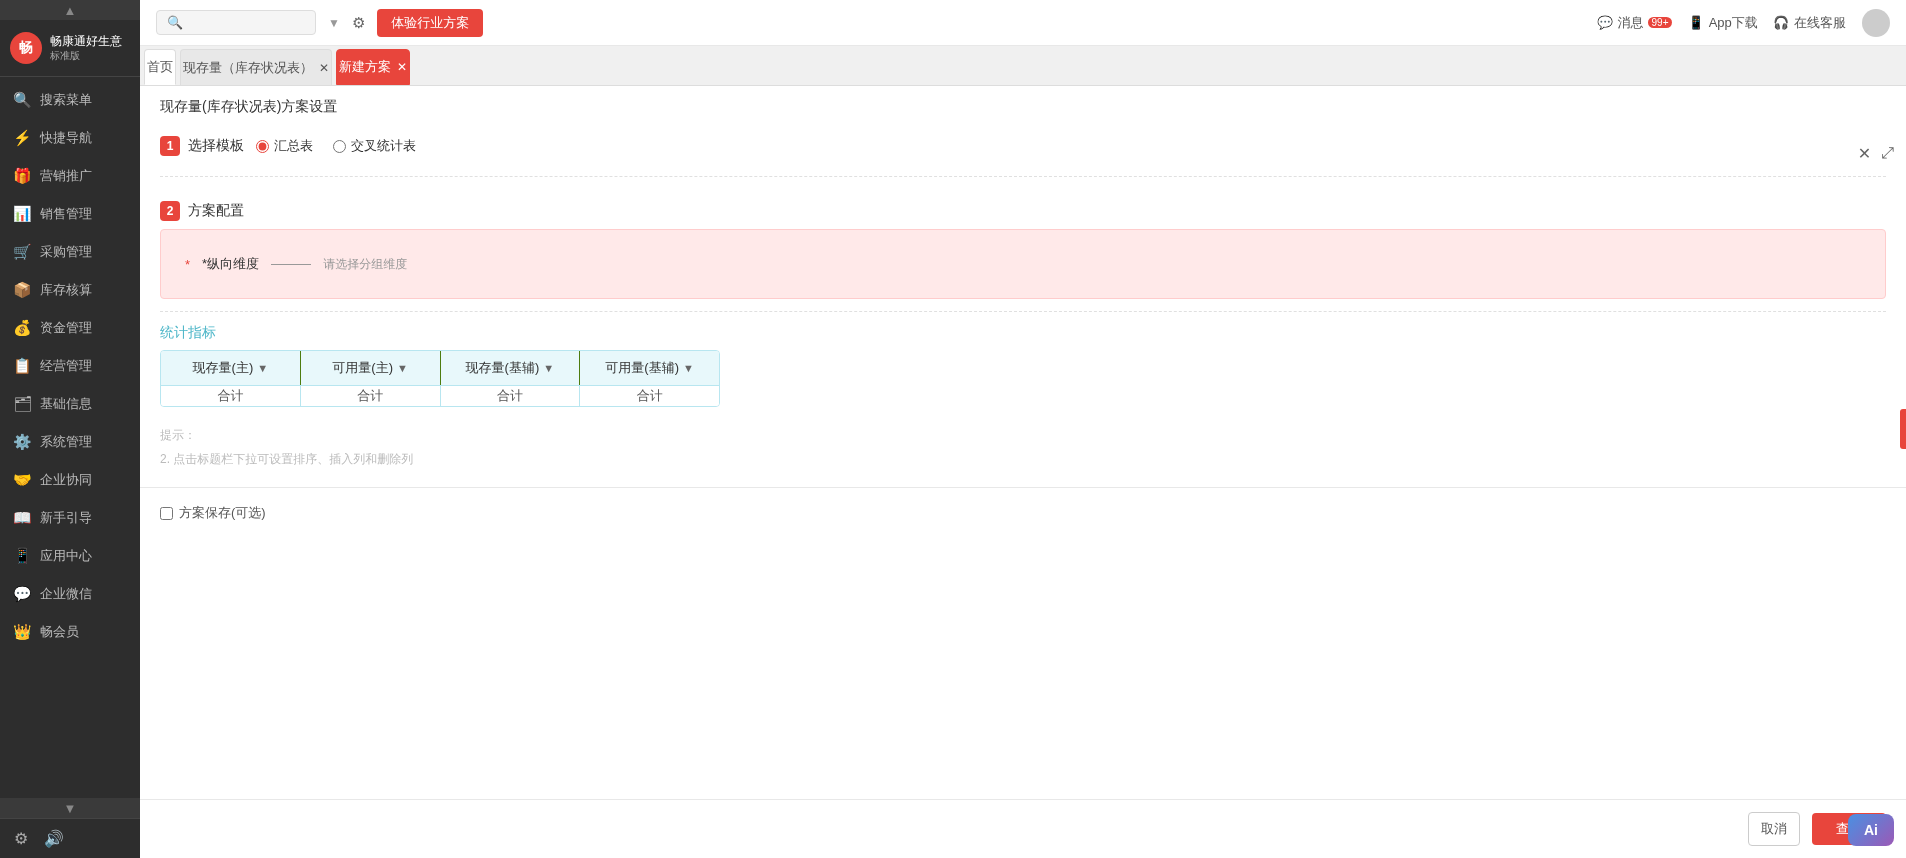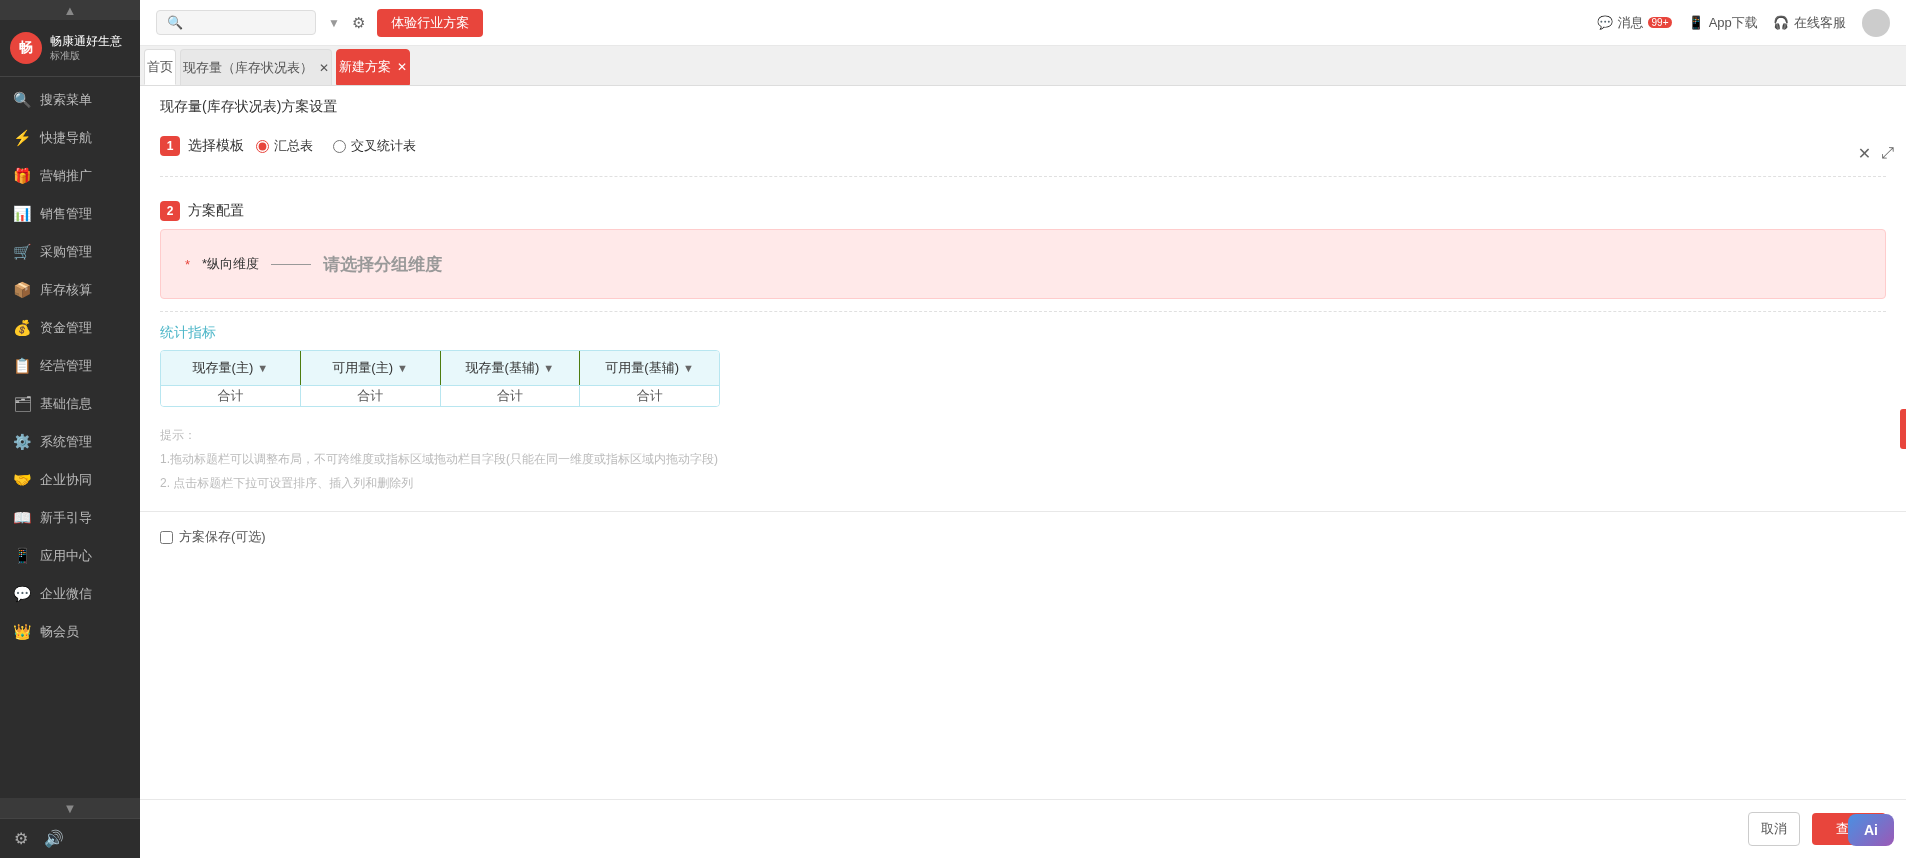--- a/index.html
+++ b/index.html
@@ -213,21 +213,21 @@
       border: 1px solid #ffcccc;
       border-radius: 4px;
       padding: 20px 24px;
       display: flex;
       align-items: center;
       gap: 12px;
       min-height: 70px;
     }
     .dimension-required { color: #e8453c; font-size: 13px; }
     .dimension-name { font-size: 13px; color: #333; }
-    .dimension-placeholder { font-size: 17px; color: #999; font-weight: bold; }
+    .dimension-placeholder { font-size: 12px; color: #999; }
 
     
     .template-settings {
       display: flex;
       align-items: center;
       gap: 8px;
       font-size: 13px;
       color: #555;
       margin: 12px 0 8px;
     }
@@ -583,21 +583,20 @@
             <div class="stats-cell">合计</div>
             <div class="stats-cell">合计</div>
             <div class="stats-cell">合计</div>
             <div class="stats-cell">合计</div>
           </div>
         </div>
 
         
         <div class="tips-section">
           <span class="tips-title">提示：</span>
-          <div>1.拖动标题栏可以调整布局，不可跨维度或指标区域拖动栏目字段(只能在同一维度或指标区域内拖动字段)</div>
           <div>2. 点击标题栏下拉可设置排序、插入列和删除列</div>
         </div>
       </div>
 
       <div class="bottom-bar">
         <label class="save-option">
           <input type="checkbox" class="save-checkbox" style="">
           <span>方案保存(可选)</span>
         </label>
       </div>

